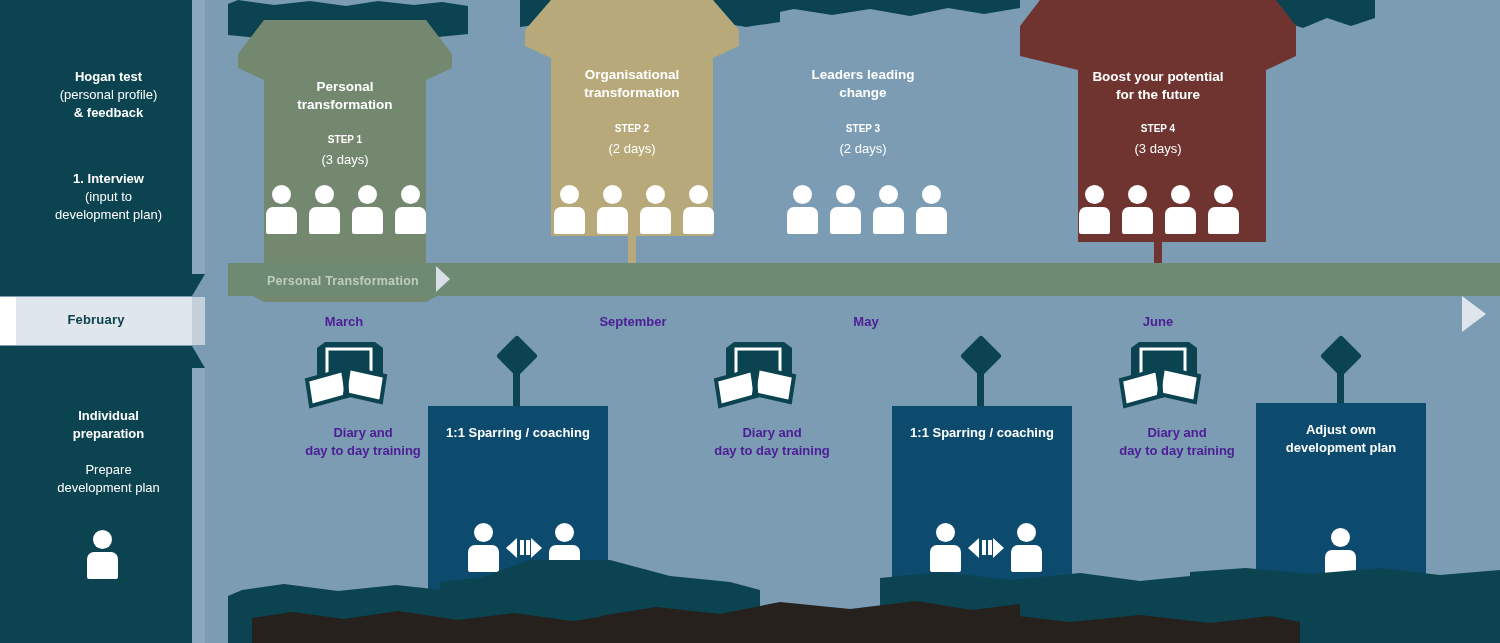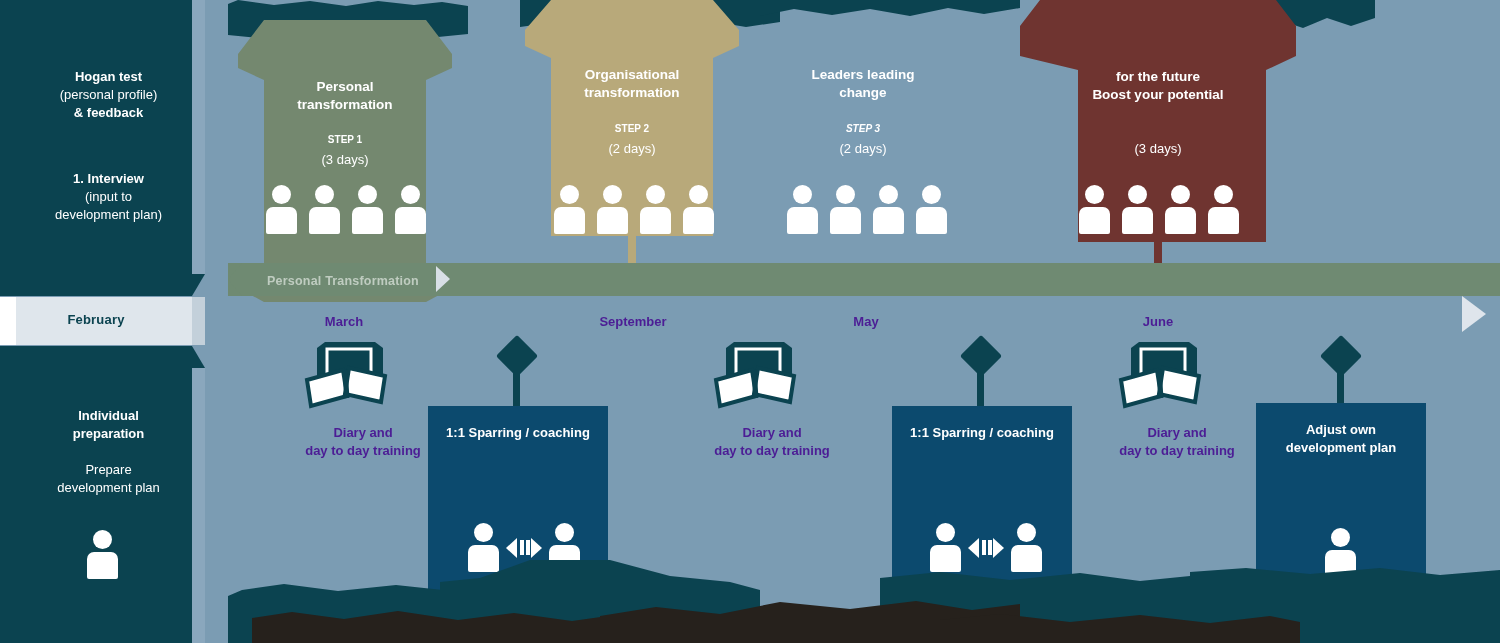--- a/index.html
+++ b/index.html
@@ -208,21 +208,21 @@
         <div class="head"></div>
         <div class="body"></div>
       </div>
   </div>
 
   <div class="step" style="left:756px;top:0;width:214px;height:236px;">
     <div class="label title" style="top:66px;">
       <div>Leaders leading</div>
       <div>change</div>
     </div>
-    <div class="label stepno" style="top:122px;font-style:italic;">STEP 3</div>
+    <div class="label stepno" style="top:122px;">STEP 3</div>
     <div class="label dur" style="top:140px;">(2  days)</div>
   </div>
   <div class="people" style="left:787px;top:185px;">
     <div class="person">
         <div class="head"></div>
         <div class="body"></div>
       </div>
     <div class="person">
         <div class="head"></div>
         <div class="body"></div>
@@ -234,23 +234,24 @@
     <div class="person">
         <div class="head"></div>
         <div class="body"></div>
       </div>
   </div>
 
   <div class="step" style="left:1020px;top:0;width:276px;height:242px;">
     <div class="flag" style="background:#6f3430;
          clip-path:polygon(20px 0,256px 0,276px 26px,276px 56px,246px 70px,246px 242px,58px 242px,58px 70px,0 56px,0 26px);"></div>
     <div class="label title" style="top:68px;">
+      <div>Boost your potential</div>
       <div>for the future</div>
-      <div>Boost your potential</div>
-    </div>
+    </div>
+    <div class="label stepno" style="top:122px;">STEP 4</div>
     <div class="label dur" style="top:140px;">(3 days)</div>
   </div>
   <div class="stem" style="left:1154px;top:242px;height:26px;background:#6f3430;"></div>
   <div class="people" style="left:1079px;top:185px;">
     <div class="person">
         <div class="head"></div>
         <div class="body"></div>
       </div>
     <div class="person">
         <div class="head"></div>

